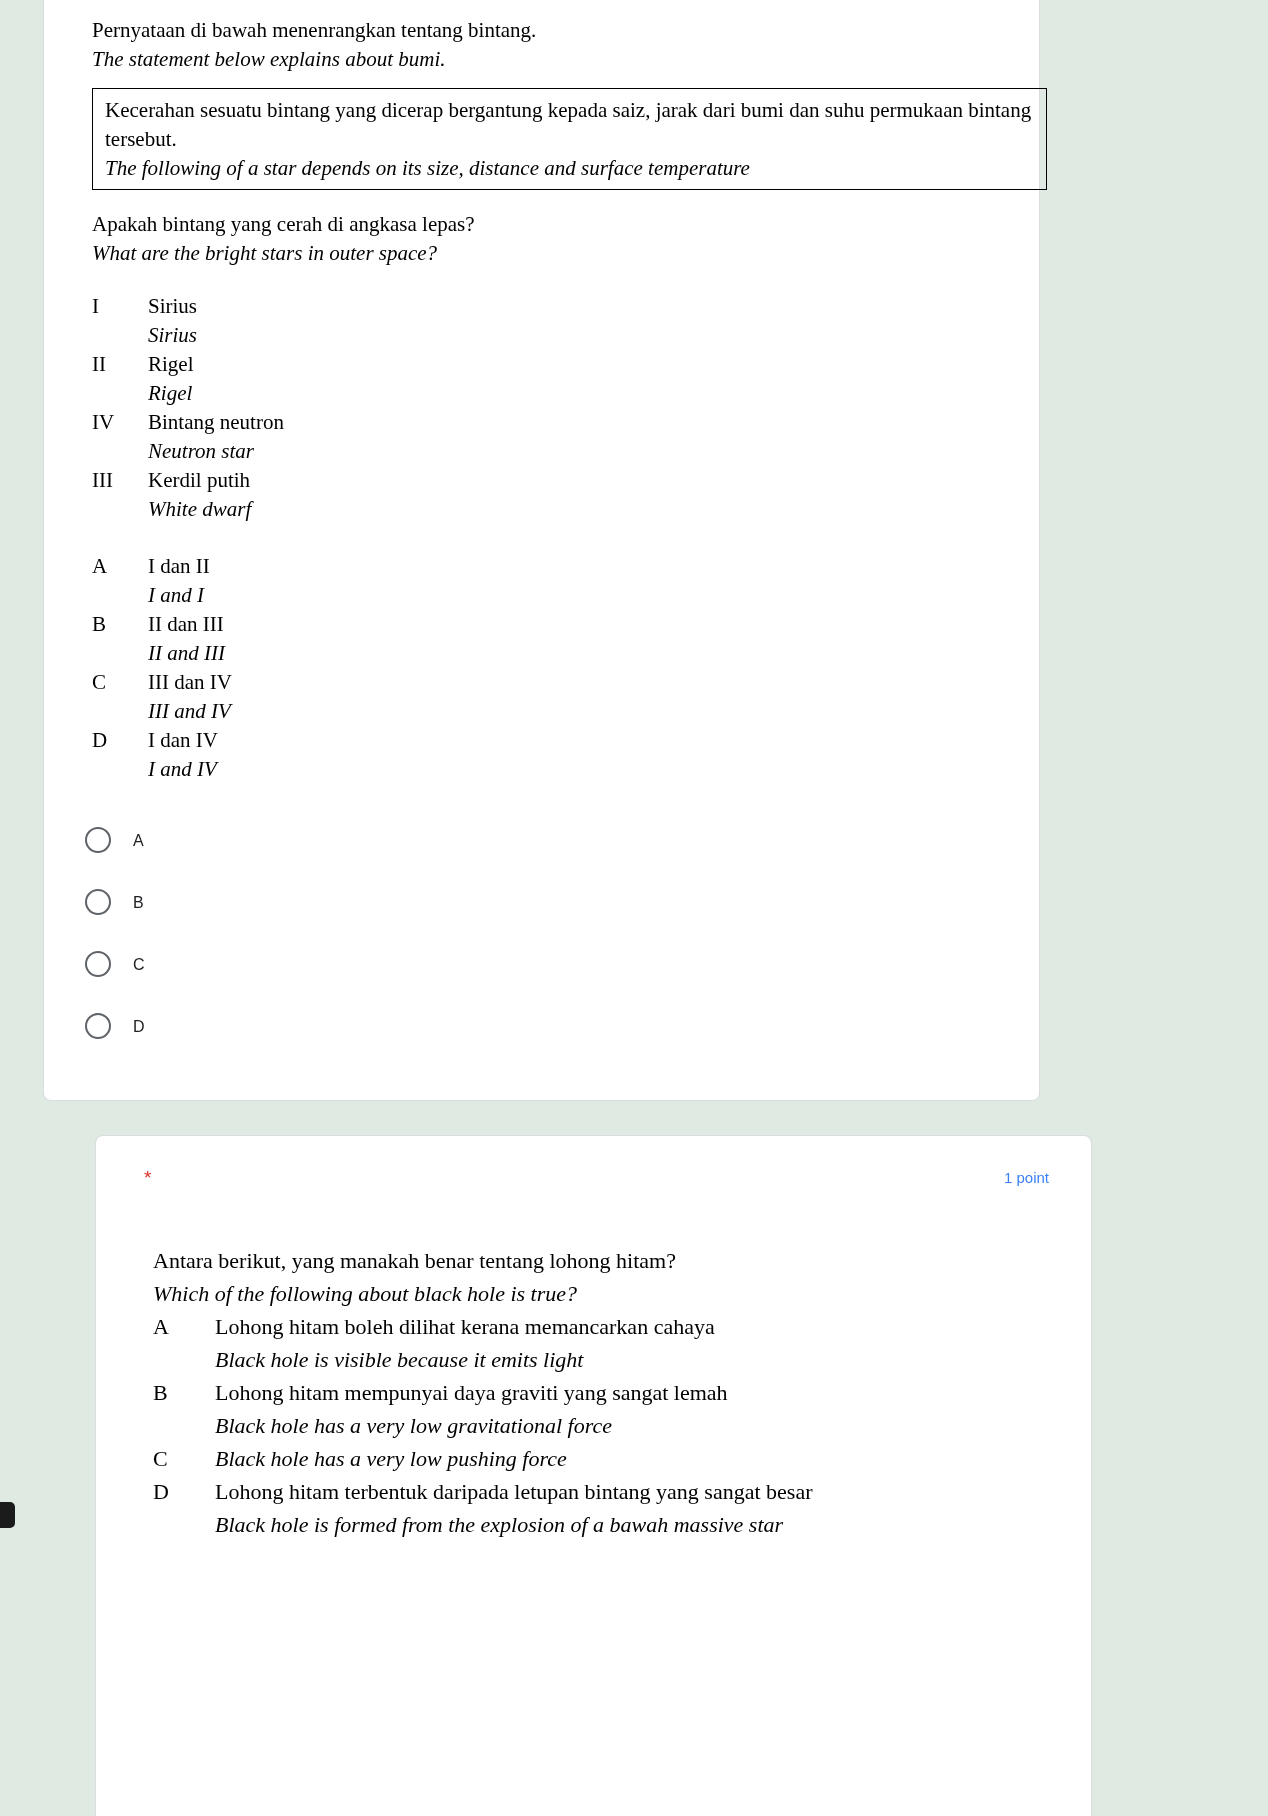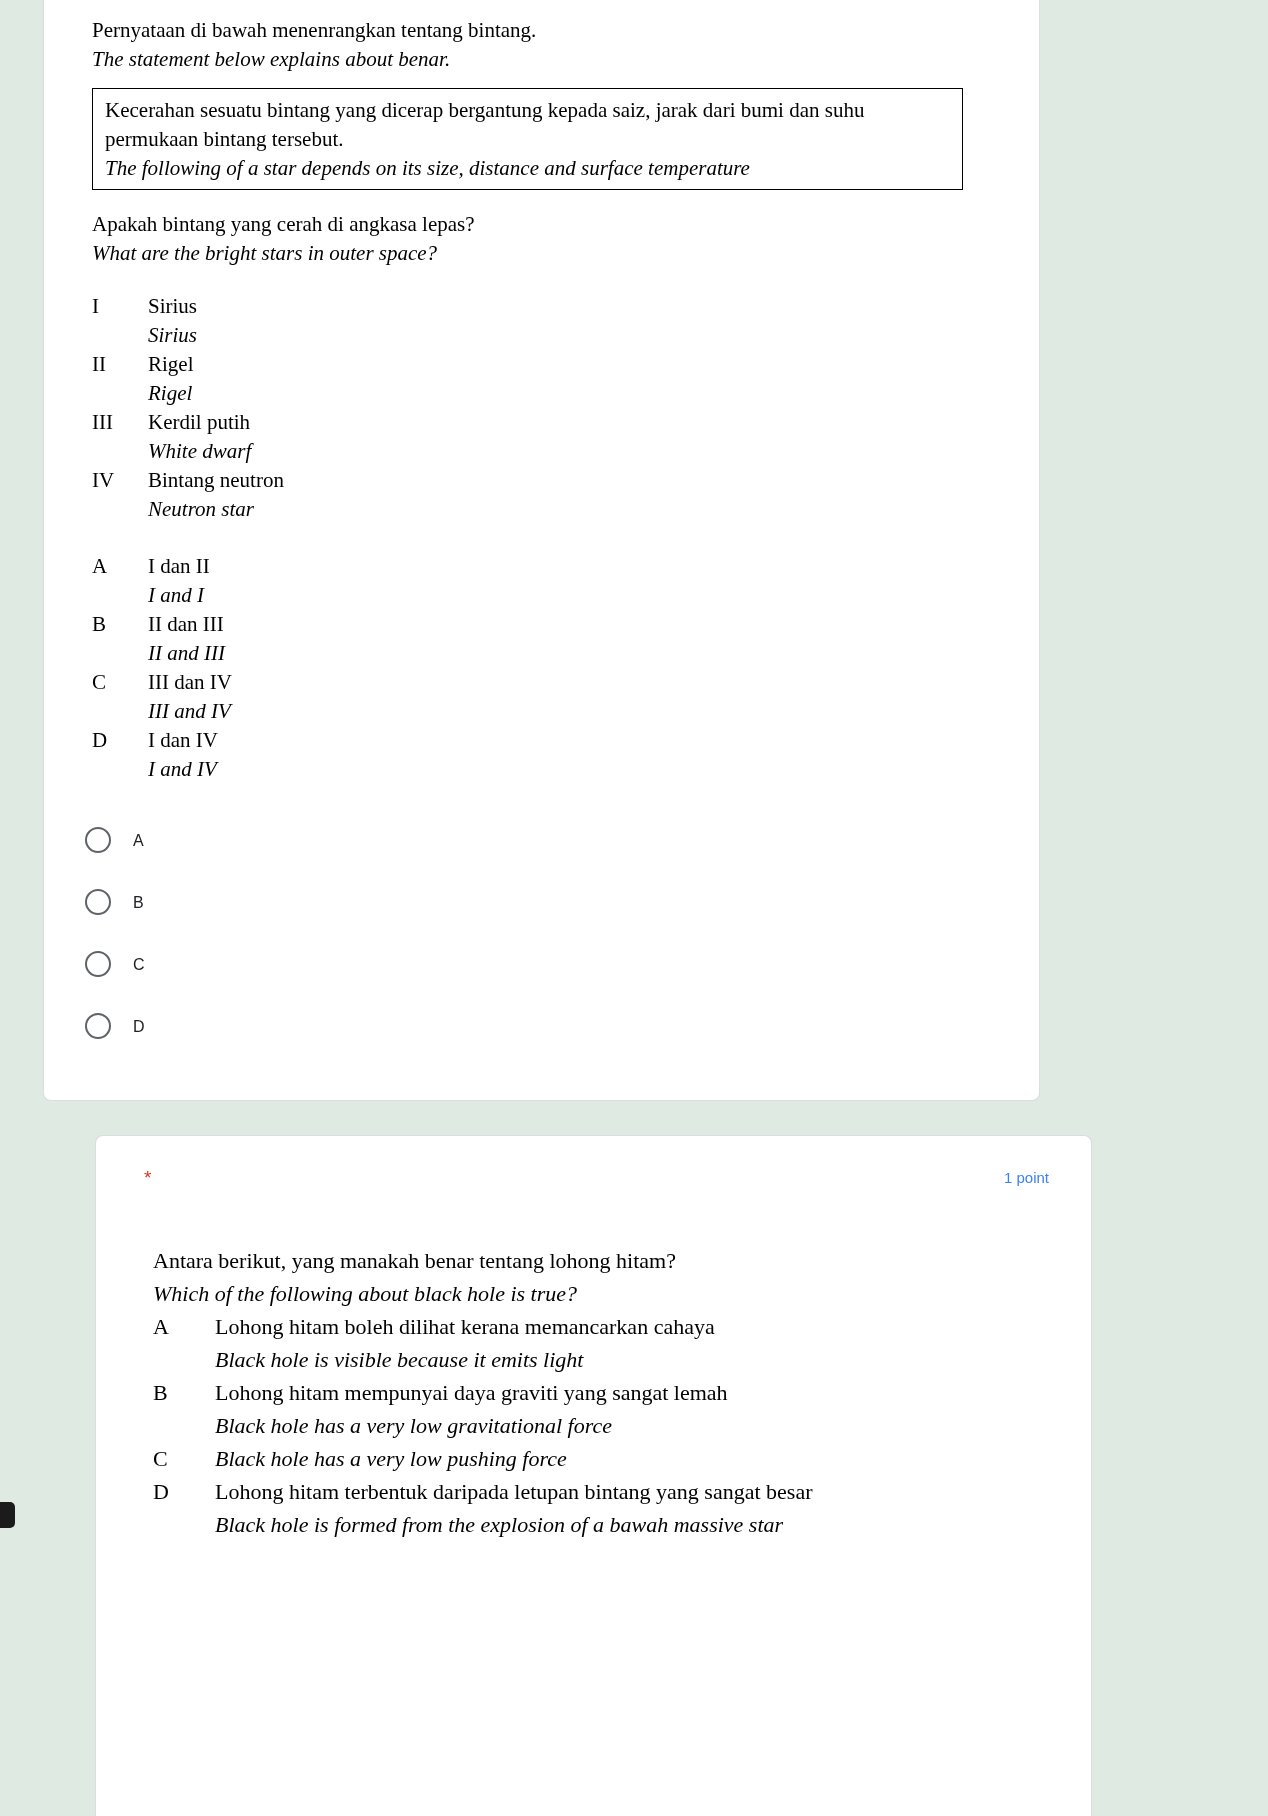--- a/index.html
+++ b/index.html
@@ -35,21 +35,21 @@
     height:740px;
   }
   .serif1 { font-size:21px; line-height:29px;margin-left:43px; }
   .serif2 { font-size:22px; line-height:33px; }
   .italic { font-style:italic; }
 
   .intro { margin-bottom:14px; }
 
   .stmt-box {
     border:1.5px solid #000;
-    width:871px;
+    width:955px;
     padding:7px 12px 6px 12px;
     margin-bottom:20px;
   }
 
   .question-block { margin-bottom:24px; }
 
   .list { margin-bottom:28px; }
   .list-row { display:flex; }
   .num-col { width:56px; flex-shrink:0; }
   .txt-col { flex:1; }
@@ -111,21 +111,21 @@
 </style>
 </head>
 <body>
 
 <div class="page">
 
   <div class="card card1 serif1">
 
     <div class="intro">
       <div>Pernyataan di bawah menenrangkan tentang bintang.</div>
-      <div class="italic">The statement below explains about benar.</div>
+      <div class="italic">The statement below explains about bumi.</div>
     </div>
 
     <div class="stmt-box">
       <div>Kecerahan sesuatu bintang yang dicerap bergantung kepada saiz, jarak dari bumi dan suhu permukaan bintang tersebut.</div>
       <div class="italic">The following of a star depends on its size, distance and surface temperature</div>
     </div>
 
     <div class="question-block">
       <div>Apakah bintang yang cerah di angkasa lepas?</div>
       <div class="italic">What are the bright stars in outer space?</div>
@@ -140,31 +140,31 @@
         </div>
       </div>
       <div class="list-row">
         <div class="num-col">II</div>
         <div class="txt-col">
           <div>Rigel</div>
           <div class="italic">Rigel</div>
         </div>
       </div>
       <div class="list-row">
+        <div class="num-col">IV</div>
+        <div class="txt-col">
+          <div>Bintang neutron</div>
+          <div class="italic">Neutron star</div>
+        </div>
+      </div>
+      <div class="list-row">
         <div class="num-col">III</div>
         <div class="txt-col">
           <div>Kerdil putih</div>
           <div class="italic">White dwarf</div>
-        </div>
-      </div>
-      <div class="list-row">
-        <div class="num-col">IV</div>
-        <div class="txt-col">
-          <div>Bintang neutron</div>
-          <div class="italic">Neutron star</div>
         </div>
       </div>
     </div>
 
     <div class="list">
       <div class="list-row">
         <div class="num-col">A</div>
         <div class="txt-col">
           <div>I dan II</div>
           <div class="italic">I and I</div>

